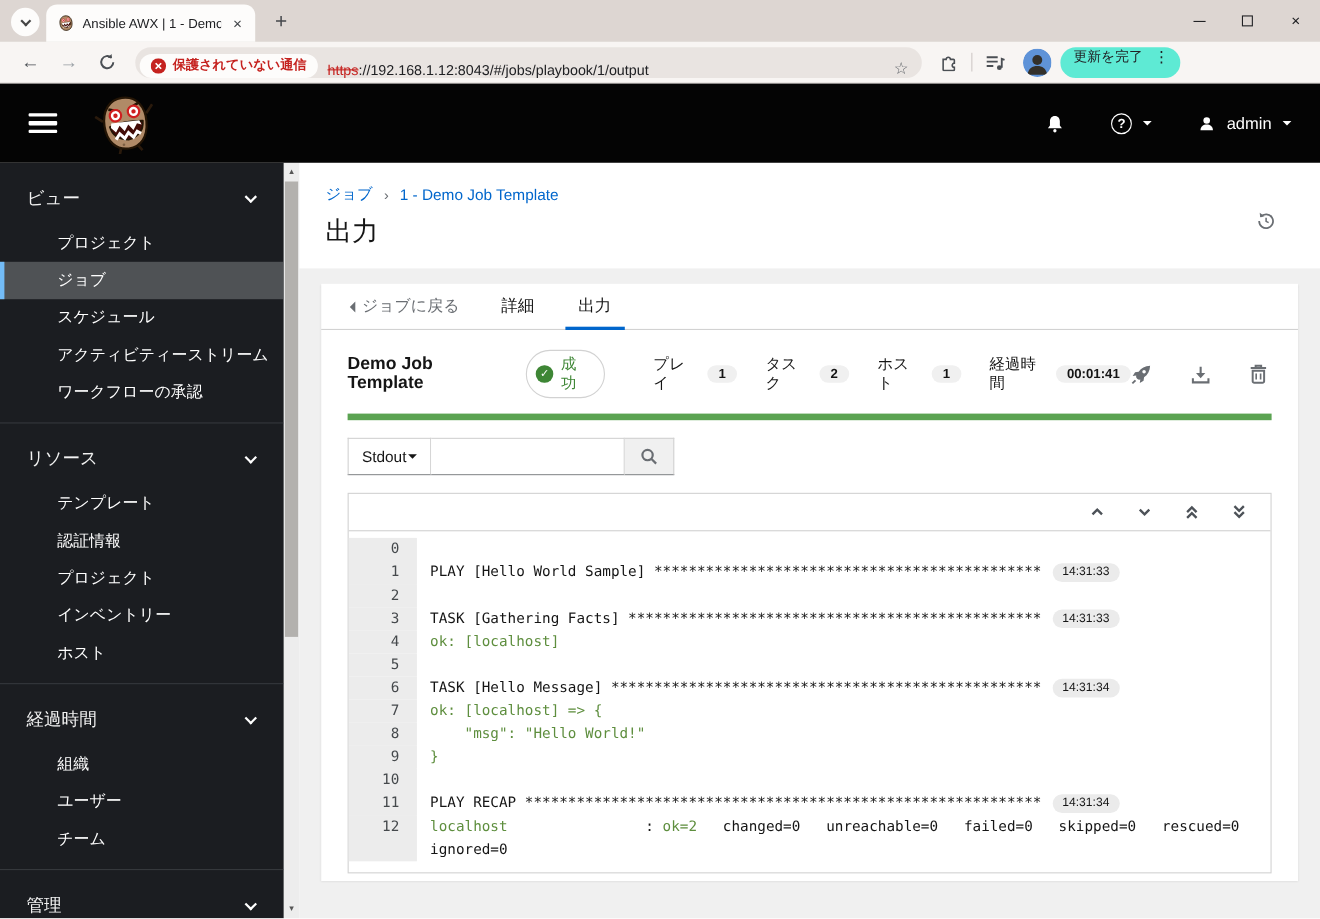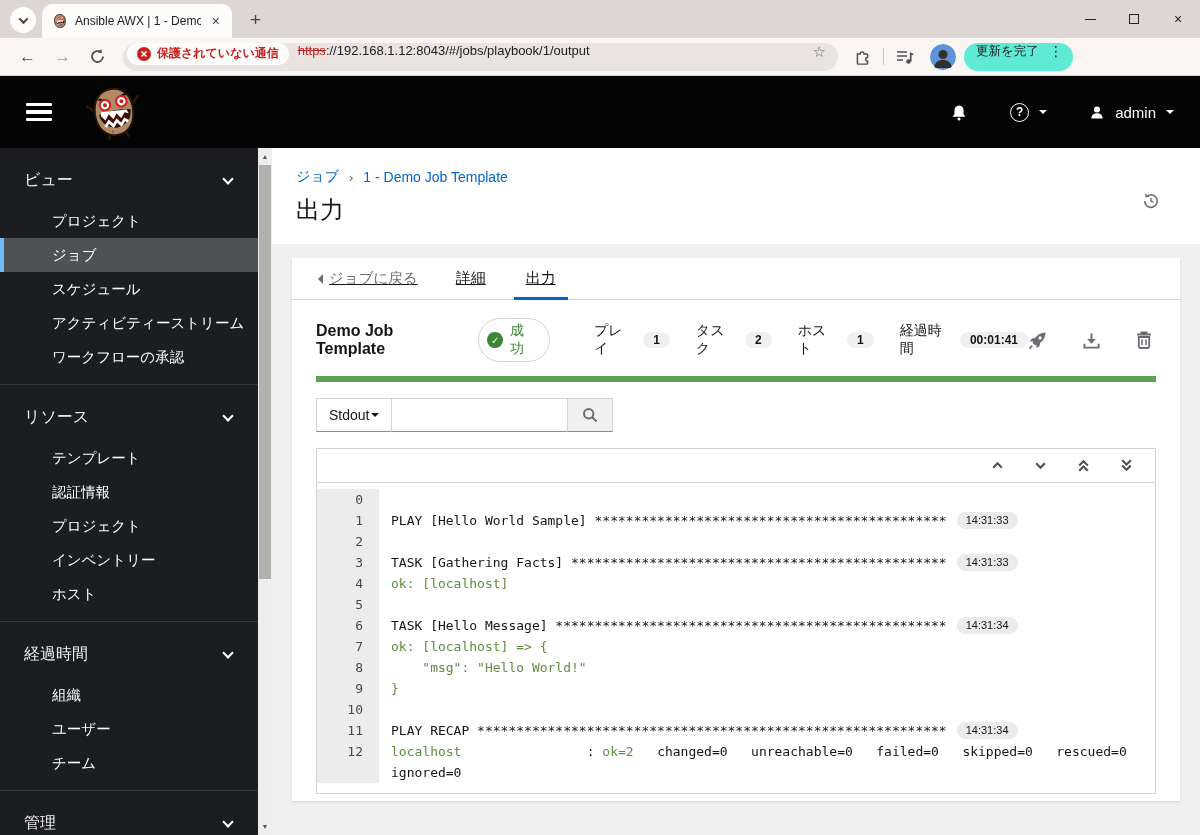--- a/index.html
+++ b/index.html
@@ -18,21 +18,21 @@
   .win-controls { position:absolute; right:0; top:0; height:38px; display:flex; align-items:center; }
   .win-btn { width:44px; height:38px; display:flex; align-items:center; justify-content:center; font-size:14px; color:#202124; cursor:pointer; }
   .win-max-box { width:10px; height:10px; border:1.5px solid #202124; }
   .win-min-bar { width:11px; height:0; border-top:1.8px solid #202124; }
 
   .toolbar { height:38px; background:#f8f5f3; border-bottom:1px solid #d7d3d0; display:flex; align-items:center; padding:0 10px; flex:0 0 auto; }
   .nav-glyph { font-size:17px; padding:0 9px; cursor:pointer; }
   .nav-back { color:#4b4f54; }
   .nav-fwd { color:#9aa0a6; }
   .reload { padding:0 9px; cursor:pointer; display:flex; }
-  .addressbar { flex:1; max-width:715px; height:28px; background:#e9e4e1; border-radius:14px; display:flex; align-items:flex-start; padding:0 12px 0 4px; margin:0 8px; cursor:text; }
+  .addressbar { flex:1; max-width:715px; height:28px; background:#e9e4e1; border-radius:14px; display:flex; align-items:flex-end; padding:0 12px 0 4px; margin:0 8px; cursor:text; }
   .sec-chip { background:#fdfcfb; height:22px; border-radius:11px; display:flex; align-items:center; gap:6px; padding:0 10px; cursor:pointer; }
   .sec-chip span { font-size:12px; font-weight:bold; color:#c5221f; }
   .url { font-size:13px; color:#202124; margin-left:9px; white-space:nowrap; }
   .url .https { color:#c5221f; text-decoration:line-through; }
   .addr-star { margin-left:auto; font-size:15px; color:#5f6368; cursor:pointer; }
   .tb-icon { display:flex; align-items:center; padding:0 8px; cursor:pointer; }
   .tb-sep { width:1px; height:17px; background:#cfc9c6; margin:0 4px; }
   .avatar { width:26px; height:26px; border-radius:50%; overflow:hidden; margin:0 8px; cursor:pointer; flex:0 0 auto; }
   .update-pill { height:28px; background:#5eead4; border-radius:14px; display:flex; align-items:flex-start; gap:8px; padding:0 8px 0 12px; cursor:pointer; }
   .update-pill .lbl { font-size:12.5px; color:#202124; white-space:nowrap; }
@@ -72,21 +72,21 @@
   .crumb-band { background:#fff; padding:20px 24px 18px; position:relative; flex:0 0 auto; }
   .breadcrumb { font-size:14px; display:flex; gap:10px; align-items:center; }
   .crumb-link { color:#0066cc; cursor:pointer; }
   .crumb-sep { color:#6a6e73; font-size:13px; }
   .page-title { font-size:24px; color:#151515; margin-top:8px; }
   .history-btn { position:absolute; right:40px; top:44px; cursor:pointer; display:flex; }
 
   .gray-area { flex:1; padding:14px 20px 20px; overflow:hidden; }
   .card { background:#fff; box-shadow:0 1px 2px rgba(3,3,3,.12); min-height:543px; }
 
-  .tabs-row { display:flex; align-items:stretch; height:42px; border-bottom:1px solid #d2d2d2; padding-left:16px;text-decoration:underline; }
+  .tabs-row { display:flex; align-items:stretch; height:42px; border-bottom:1px solid #d2d2d2; padding-left:16px; }
   .back-link { display:flex; align-items:center; gap:6px; color:#6a6e73; font-size:14.5px; padding:0 10px; cursor:pointer; }
   .tri-left { width:0; height:0; border:5px solid transparent; border-left-width:0; border-right-color:#6a6e73; }
   .tab-item { display:flex; align-items:center; font-size:15px; color:#151515; padding:0 12px; margin-left:16px; position:relative; cursor:pointer; }
   .tab-item.active::after { content:""; position:absolute; left:0; right:0; bottom:-1px; height:3px; background:#0066cc; }
 
   .job-row { display:flex; align-items:center; margin:18px 24px 0; }
   .job-name { font-size:16px; font-weight:bold; }
   .status-badge { display:flex; align-items:center; gap:7px; border:1px solid #d2d2d2; border-radius:30px; padding:3px 12px 3px 8px; margin-left:16px; cursor:default; }
   .check-circle { width:16px; height:16px; border-radius:50%; background:#3e8635; color:#fff; font-size:10px; display:flex; align-items:center; justify-content:center; }
   .status-label { color:#3e8635; font-size:14px; }

